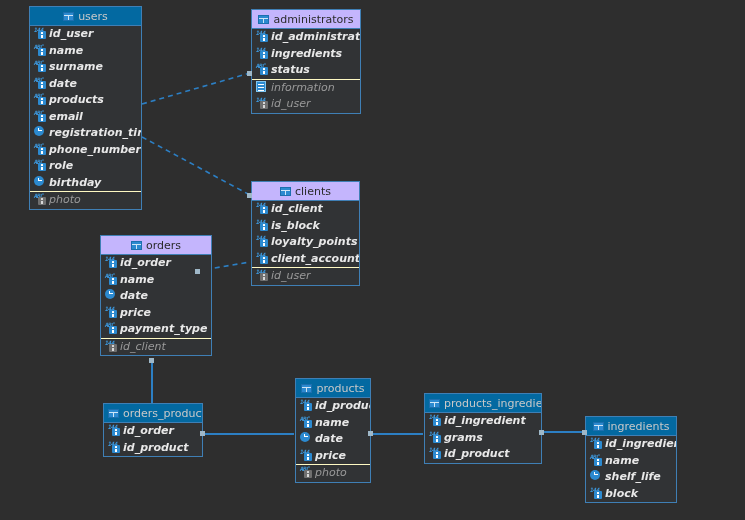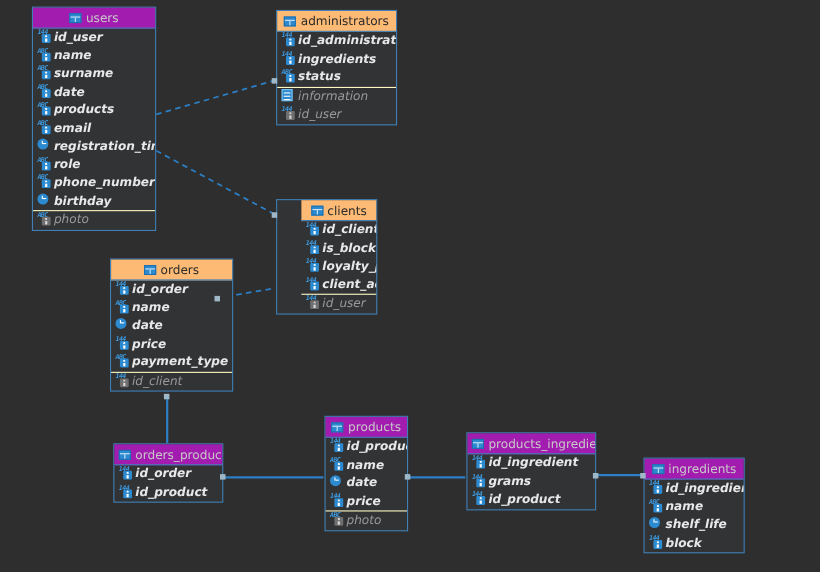--- a/index.html
+++ b/index.html
@@ -33,25 +33,25 @@
     height: 19px;
     line-height: 19px;
     text-align: center;
     font-size: 11px;
     border-bottom: 1px solid #3f7fb5;
     white-space: nowrap;
     overflow: hidden;
     padding: 0 4px;
   }
   .entity-header.dark {
-    background: #a21caf;
+    background: #0369a1;
     color: #c8c8c8;
   }
   .entity-header.sel {
-    background: #fdba74;
+    background: #c4b5fd;
     color: #2b2b2b;
   }
   .tbl-icon {
     display: inline-block;
     width: 11px;
     height: 9px;
     vertical-align: -1px;
     margin-right: 4px;
     background: #2c8ad0;
     border: 1px solid #1d6fae;
@@ -213,41 +213,41 @@
     <div class="entity" style="left: 29px; top: 6px; width: 113px;">
       <div class="entity-header dark"><span class="tbl-icon"></span><span>users</span></div>
       <div class="fields">
         <div class="field"><span class="ticon"><span class="glyph">144</span><span class="badge"></span></span><span class="fname">id_user</span></div>
         <div class="field"><span class="ticon"><span class="glyph">ABC</span><span class="badge"></span></span><span class="fname">name</span></div>
         <div class="field"><span class="ticon"><span class="glyph">ABC</span><span class="badge"></span></span><span class="fname">surname</span></div>
         <div class="field"><span class="ticon"><span class="glyph">ABC</span><span class="badge"></span></span><span class="fname">date</span></div>
         <div class="field"><span class="ticon"><span class="glyph">ABC</span><span class="badge"></span></span><span class="fname">products</span></div>
         <div class="field"><span class="ticon"><span class="glyph">ABC</span><span class="badge"></span></span><span class="fname">email</span></div>
         <div class="field"><span class="ticon date"><span class="clock"></span></span><span class="fname">registration_time</span></div>
+        <div class="field"><span class="ticon"><span class="glyph">ABC</span><span class="badge"></span></span><span class="fname">phone_number</span></div>
         <div class="field"><span class="ticon"><span class="glyph">ABC</span><span class="badge"></span></span><span class="fname">role</span></div>
-        <div class="field"><span class="ticon"><span class="glyph">ABC</span><span class="badge"></span></span><span class="fname">phone_number</span></div>
         <div class="field"><span class="ticon date"><span class="clock"></span></span><span class="fname">birthday</span></div>
       </div>
       <div class="fields fk-group">
         <div class="field nullable"><span class="ticon nokey"><span class="glyph">ABC</span><span class="badge"></span></span><span class="fname">photo</span></div>
       </div>
     </div>
     <div class="entity" style="left: 251px; top: 9px; width: 110px;">
       <div class="entity-header sel"><span class="tbl-icon"></span><span>administrators</span></div>
       <div class="fields">
         <div class="field"><span class="ticon"><span class="glyph">144</span><span class="badge"></span></span><span class="fname">id_administrator</span></div>
         <div class="field"><span class="ticon"><span class="glyph">144</span><span class="badge"></span></span><span class="fname">ingredients</span></div>
         <div class="field"><span class="ticon"><span class="glyph">ABC</span><span class="badge"></span></span><span class="fname">status</span></div>
       </div>
       <div class="fields fk-group">
         <div class="field nullable"><span class="ticon blob"><span class="sheet"></span></span><span class="fname">information</span></div>
         <div class="field nullable"><span class="ticon nokey"><span class="glyph">144</span><span class="badge"></span></span><span class="fname">id_user</span></div>
       </div>
     </div>
-    <div class="entity" style="left: 251px; top: 181px; width: 92px; padding-left: 22px;">
+    <div class="entity" style="left: 251px; top: 181px; width: 109px;">
       <div class="entity-header sel"><span class="tbl-icon"></span><span>clients</span></div>
       <div class="fields">
         <div class="field"><span class="ticon"><span class="glyph">144</span><span class="badge"></span></span><span class="fname">id_client</span></div>
         <div class="field"><span class="ticon"><span class="glyph">144</span><span class="badge"></span></span><span class="fname">is_block</span></div>
         <div class="field"><span class="ticon"><span class="glyph">144</span><span class="badge"></span></span><span class="fname">loyalty_points</span></div>
         <div class="field"><span class="ticon"><span class="glyph">144</span><span class="badge"></span></span><span class="fname">client_account</span></div>
       </div>
       <div class="fields fk-group">
         <div class="field nullable"><span class="ticon nokey"><span class="glyph">144</span><span class="badge"></span></span><span class="fname">id_user</span></div>
       </div>

